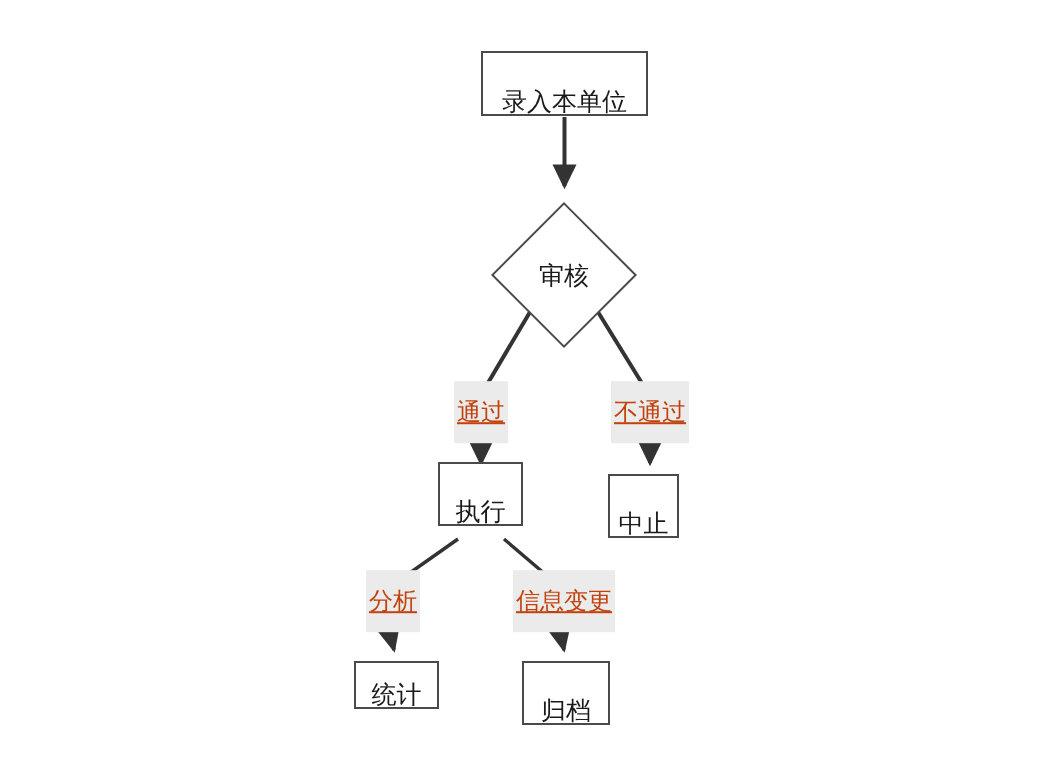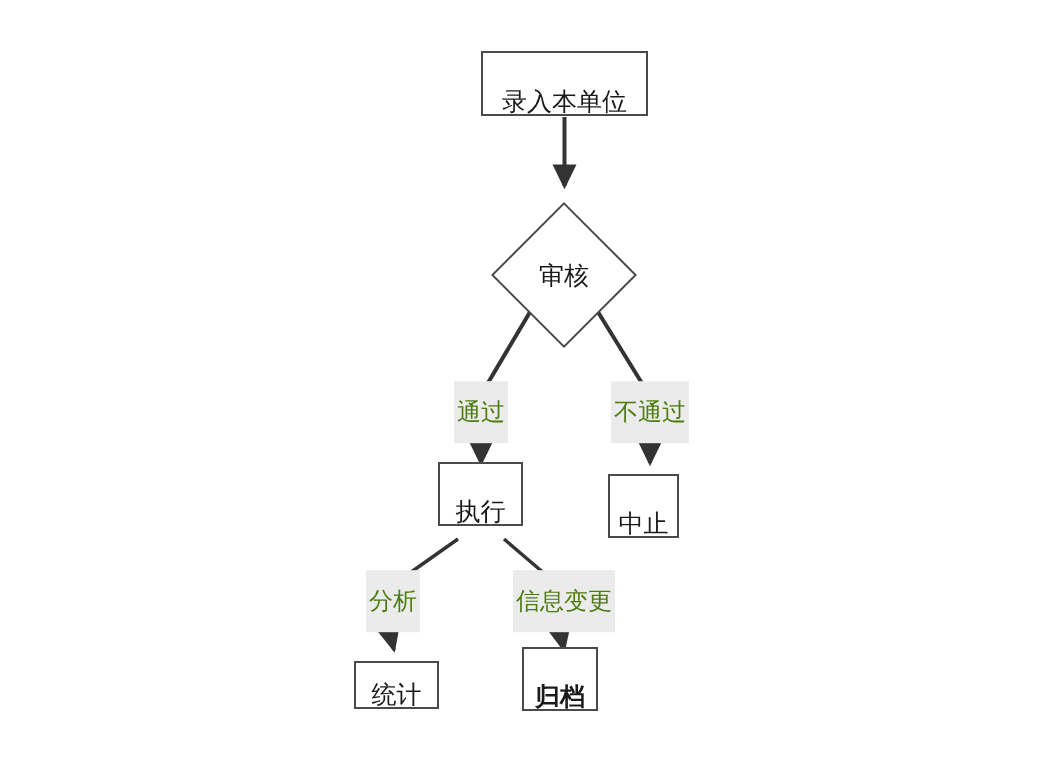--- a/index.html
+++ b/index.html
@@ -65,26 +65,27 @@
     align-items: center;
     justify-content: center;
     font-size: 25px;
     color: #1a1a1a;
     white-space: nowrap;
     font-family: Liberation Mono, monospace;
   }
   .edge-label {
     position: absolute;
     background: #ebebeb;
-    color: #4d7c0f;
+    color: #c2410c;
     font-size: 24px;
     line-height: 1.15;
     padding: 17px 3px;
     white-space: nowrap;
     transform: translate(-50%, -50%);
+    text-decoration: underline;
   }
 </style>
 </head>
 <body>
 
 <div id="canvas">
 
   <svg id="edges" viewBox="0 0 1046 781" xmlns="http://www.w3.org/2000/svg">
     <defs>
       <marker id="arrowhead" markerWidth="7" markerHeight="7" refX="5.4" refY="3.2" orient="auto" markerUnits="strokeWidth">
@@ -130,21 +131,21 @@
   </div>
 
   <div class="node" style="left:608px; top:474px; width:71px; height:64px;">
     <span class="node-label">中止</span>
   </div>
 
   <div class="node" style="left:354px; top:661px; width:85px; height:48px;">
     <span class="node-label">统计</span>
   </div>
 
-  <div class="node" style="left:522px; top:647px; width:76px; height:64px;font-weight:bold;">
+  <div class="node" style="left:522px; top:661px; width:88px; height:64px;">
     <span class="node-label">归档</span>
   </div>
 
   <div class="edge-label" style="left:481px; top:412px;">通过</div>
 
   <div class="edge-label" style="left:650px; top:412px;">不通过</div>
 
   <div class="edge-label" style="left:393px; top:601px;">分析</div>
 
   <div class="edge-label" style="left:564px; top:601px;">信息变更</div>

